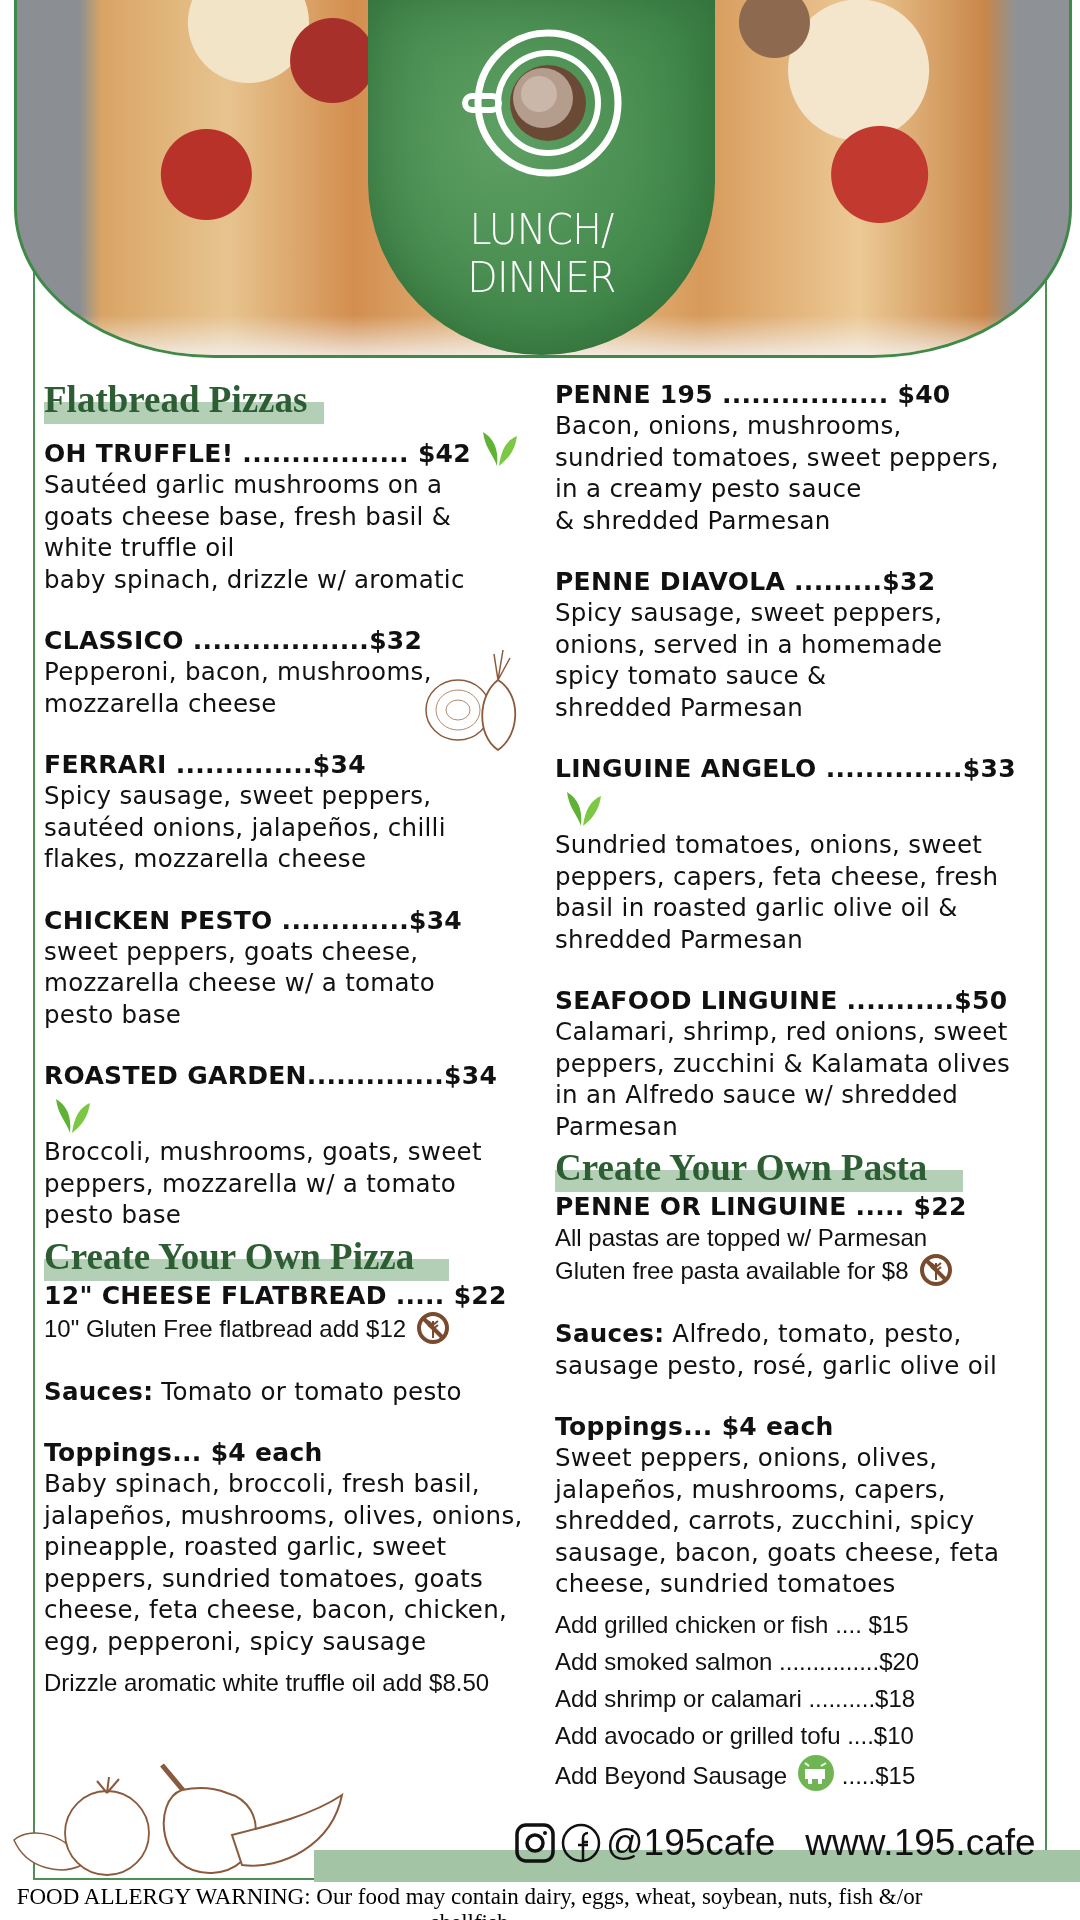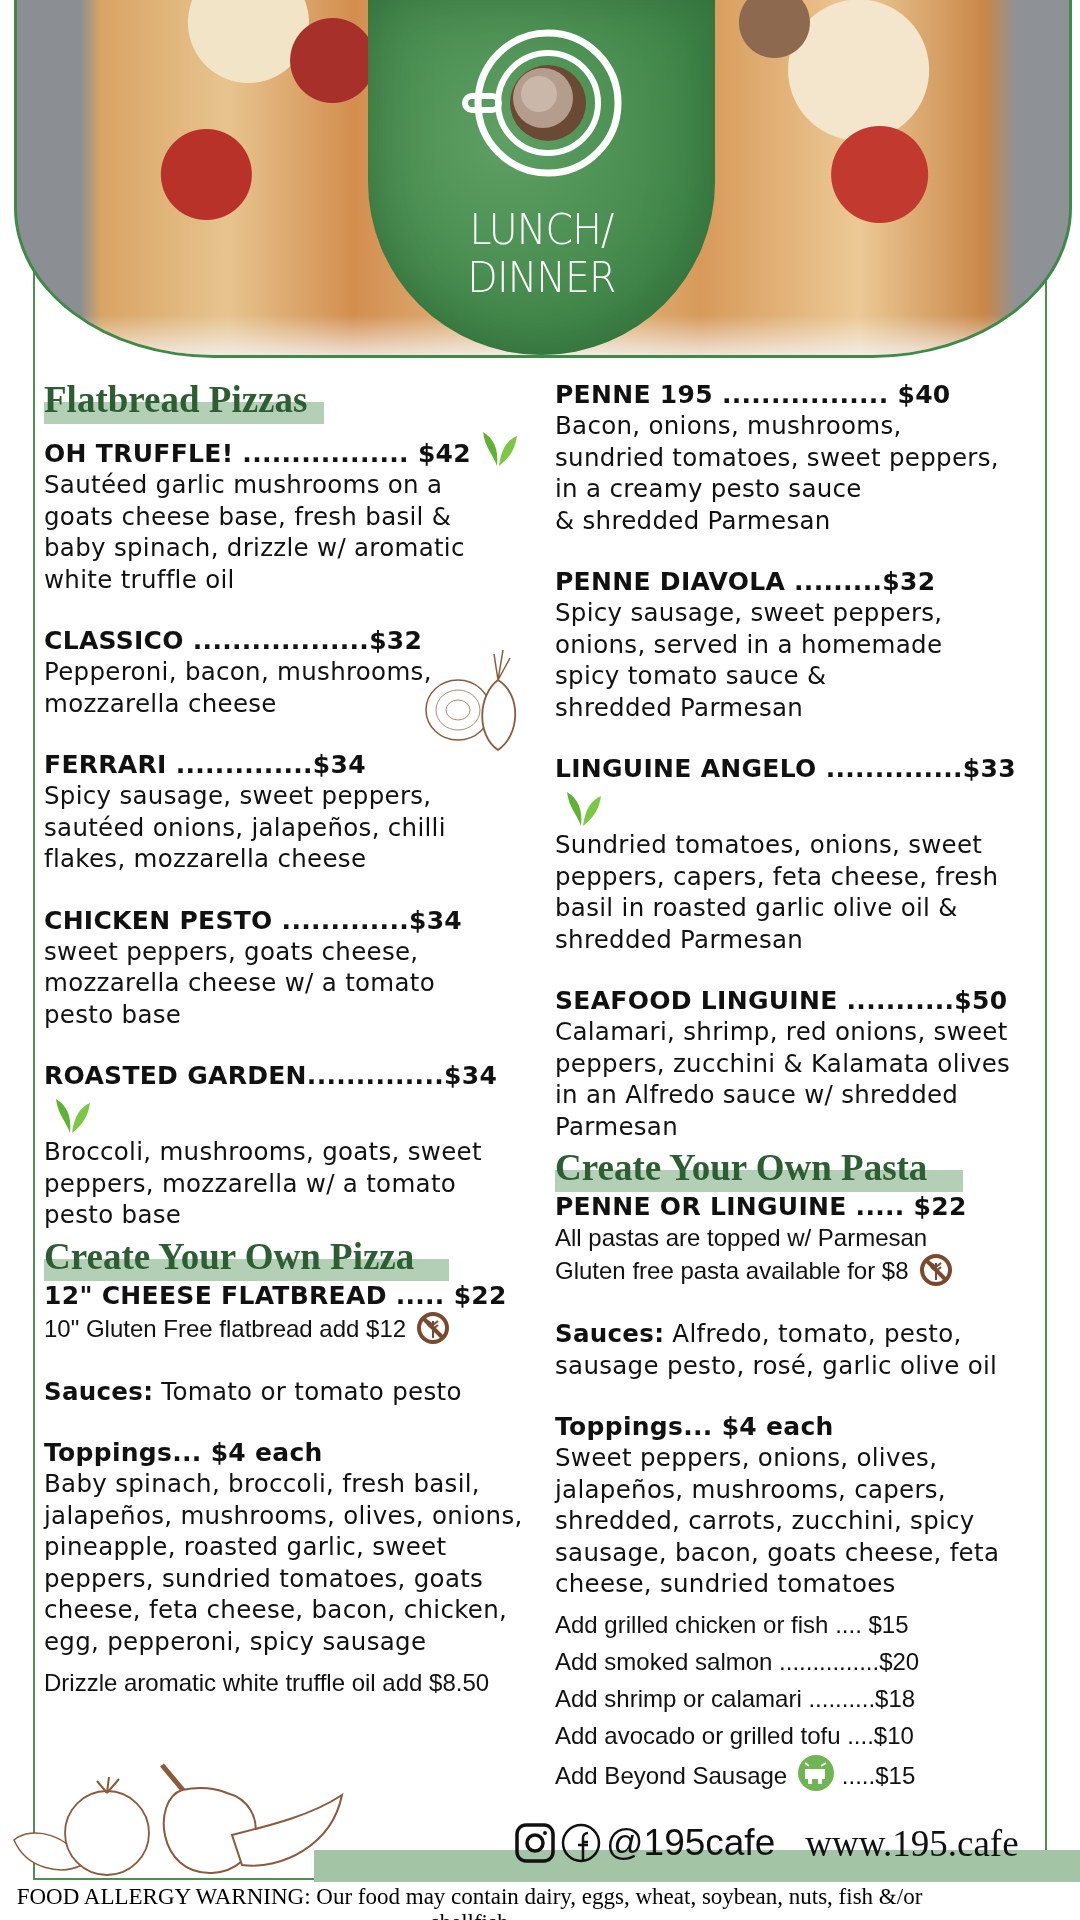--- a/index.html
+++ b/index.html
@@ -60,22 +60,22 @@
 <div class="col col-left">
   <h2 class="sec-title"><span class="bar" style="width:280px"></span><span class="t">Flatbread Pizzas</span></h2>
 
   <div>
     <p class="item-name"><span>OH TRUFFLE! ................. $42</span><svg class="leaf" viewBox="0 0 40 44">
           <path d="M18 42 C14 30 6 24 4 8 C14 14 20 24 18 42Z" fill="#5fb234"></path>
           <path d="M20 42 C22 26 28 16 38 12 C36 26 30 34 20 42Z" fill="#7cc743"></path>
         </svg></p>
     <p class="item-desc">Sautéed garlic mushrooms on a</p>
     <p class="item-desc">goats cheese base, fresh basil &amp;</p>
+    <p class="item-desc">white truffle oil</p>
     <p class="item-desc">baby spinach, drizzle w/ aromatic</p>
-    <p class="item-desc">white truffle oil</p>
   </div>
   <div class="gap"></div>
 
   <div>
     <p class="item-name">CLASSICO ..................$32</p>
     <p class="item-desc">Pepperoni, bacon, mushrooms,</p>
     <p class="item-desc">mozzarella cheese</p>
   </div>
   <div class="gap"></div>
 
@@ -216,15 +216,15 @@
   <svg width="42" height="42" viewBox="0 0 42 42">
       <rect x="3" y="3" width="36" height="36" rx="9" fill="none" stroke="#111" stroke-width="3.5"></rect>
       <circle cx="21" cy="21" r="8" fill="none" stroke="#111" stroke-width="3.5"></circle>
       <circle cx="31" cy="11" r="2" fill="#111"></circle>
     </svg>
   <svg width="42" height="42" viewBox="0 0 42 42">
       <circle cx="21" cy="21" r="18" fill="none" stroke="#111" stroke-width="2.5"></circle>
       <path d="M23 39 V20 h5 M23 20 V16 c0-3 2-5 5-5 M18 23 h10" stroke="#111" stroke-width="2.5" fill="none"></path>
     </svg>
   <span>@195cafe</span>
-  <span style="margin-left:26px;font-family:Liberation Serif, serif;">www.195.cafe</span>
+  <span style="margin-left:26px;font-family:Liberation Sans, sans-serif;">www.195.cafe</span>
 </div>
 <div class="allergy">FOOD ALLERGY WARNING: Our food may contain dairy, eggs, wheat, soybean, nuts, fish &amp;/or shellfish</div>
 
 </body></html>

